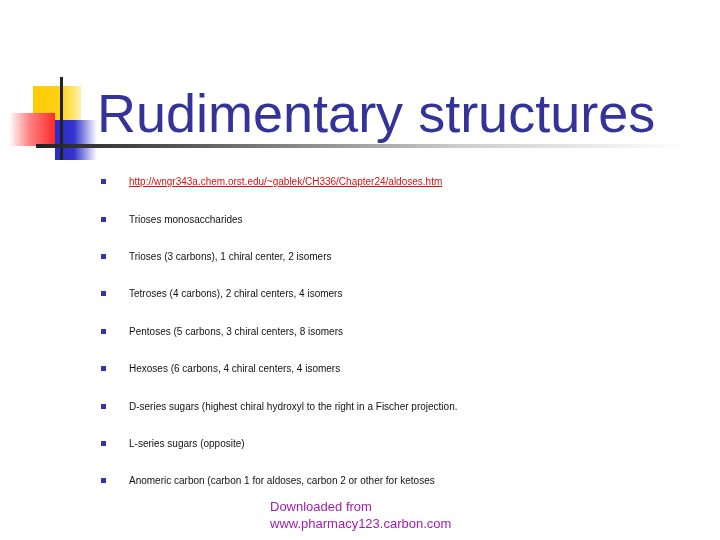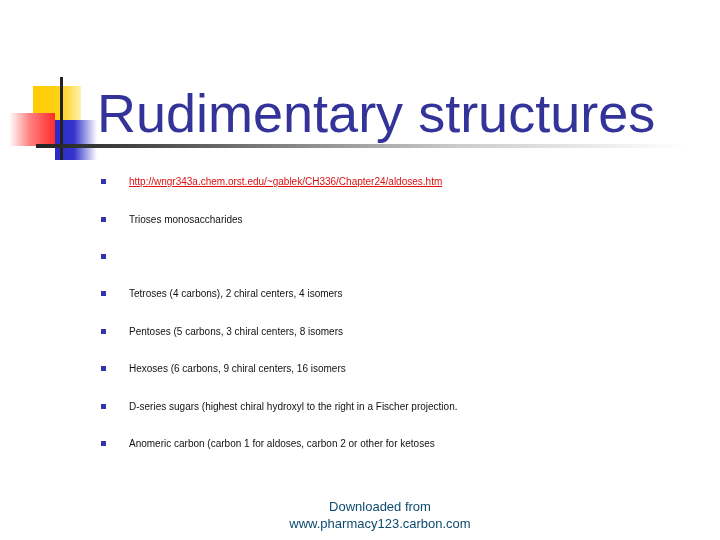--- a/index.html
+++ b/index.html
@@ -31,22 +31,22 @@
     letter-spacing: 0px;
   }
   .bullets { position: absolute; left: 99px; top: 163px; margin: 0; padding: 0; list-style: none; }
   .bullet-item {
     display: flex; align-items: center; height: 37.4px;
     font-size: 10px; color: #111111;
   }
   .bullet-marker { width: 5px; height: 5px; background: #3333aa; margin-right: 23px; margin-left: 2px; flex: none; }
   .link { color: #dd1111; text-decoration: underline; }
   .footer {
-    position: absolute; left: 270px; top: 498px; width: 220px; text-align: center;
-    font-size: 13px; color: #0c4a6e; line-height: 17px;
+    position: absolute; left: 270px; top: 498px; width: 220px; 
+    font-size: 13px; color: #a21caf; line-height: 17px;
   }
 </style>
 </head>
 <body>
 
 <div class="logo">
   <div class="sq-yellow"></div>
   <div class="sq-red"></div>
   <div class="sq-blue"></div>
   <div class="vline"></div>
@@ -59,36 +59,41 @@
   <li class="bullet-item">
     <span class="bullet-marker"></span>
     <a class="link">http://wngr343a.chem.orst.edu/~gablek/CH336/Chapter24/aldoses.htm</a>
   </li>
   <li class="bullet-item">
     <span class="bullet-marker"></span>
     <span>Trioses monosaccharides</span>
   </li>
   <li class="bullet-item">
     <span class="bullet-marker"></span>
+    <span>Trioses (3 carbons), 1 chiral center, 2 isomers</span>
   </li>
   <li class="bullet-item">
     <span class="bullet-marker"></span>
     <span>Tetroses (4 carbons), 2 chiral centers, 4 isomers</span>
   </li>
   <li class="bullet-item">
     <span class="bullet-marker"></span>
     <span>Pentoses (5 carbons, 3 chiral centers, 8 isomers</span>
   </li>
   <li class="bullet-item">
     <span class="bullet-marker"></span>
-    <span>Hexoses (6 carbons, 9 chiral centers, 16 isomers</span>
+    <span>Hexoses (6 carbons, 4 chiral centers, 4 isomers</span>
   </li>
   <li class="bullet-item">
     <span class="bullet-marker"></span>
     <span>D-series sugars (highest chiral hydroxyl to the right in a Fischer projection.</span>
+  </li>
+  <li class="bullet-item">
+    <span class="bullet-marker"></span>
+    <span>L-series sugars (opposite)</span>
   </li>
   <li class="bullet-item">
     <span class="bullet-marker"></span>
     <span>Anomeric carbon (carbon 1 for aldoses, carbon 2 or other for ketoses</span>
   </li>
 </ul>
 
 <div class="footer">
   <div>Downloaded from</div>
   <div>www.pharmacy123.carbon.com</div>

